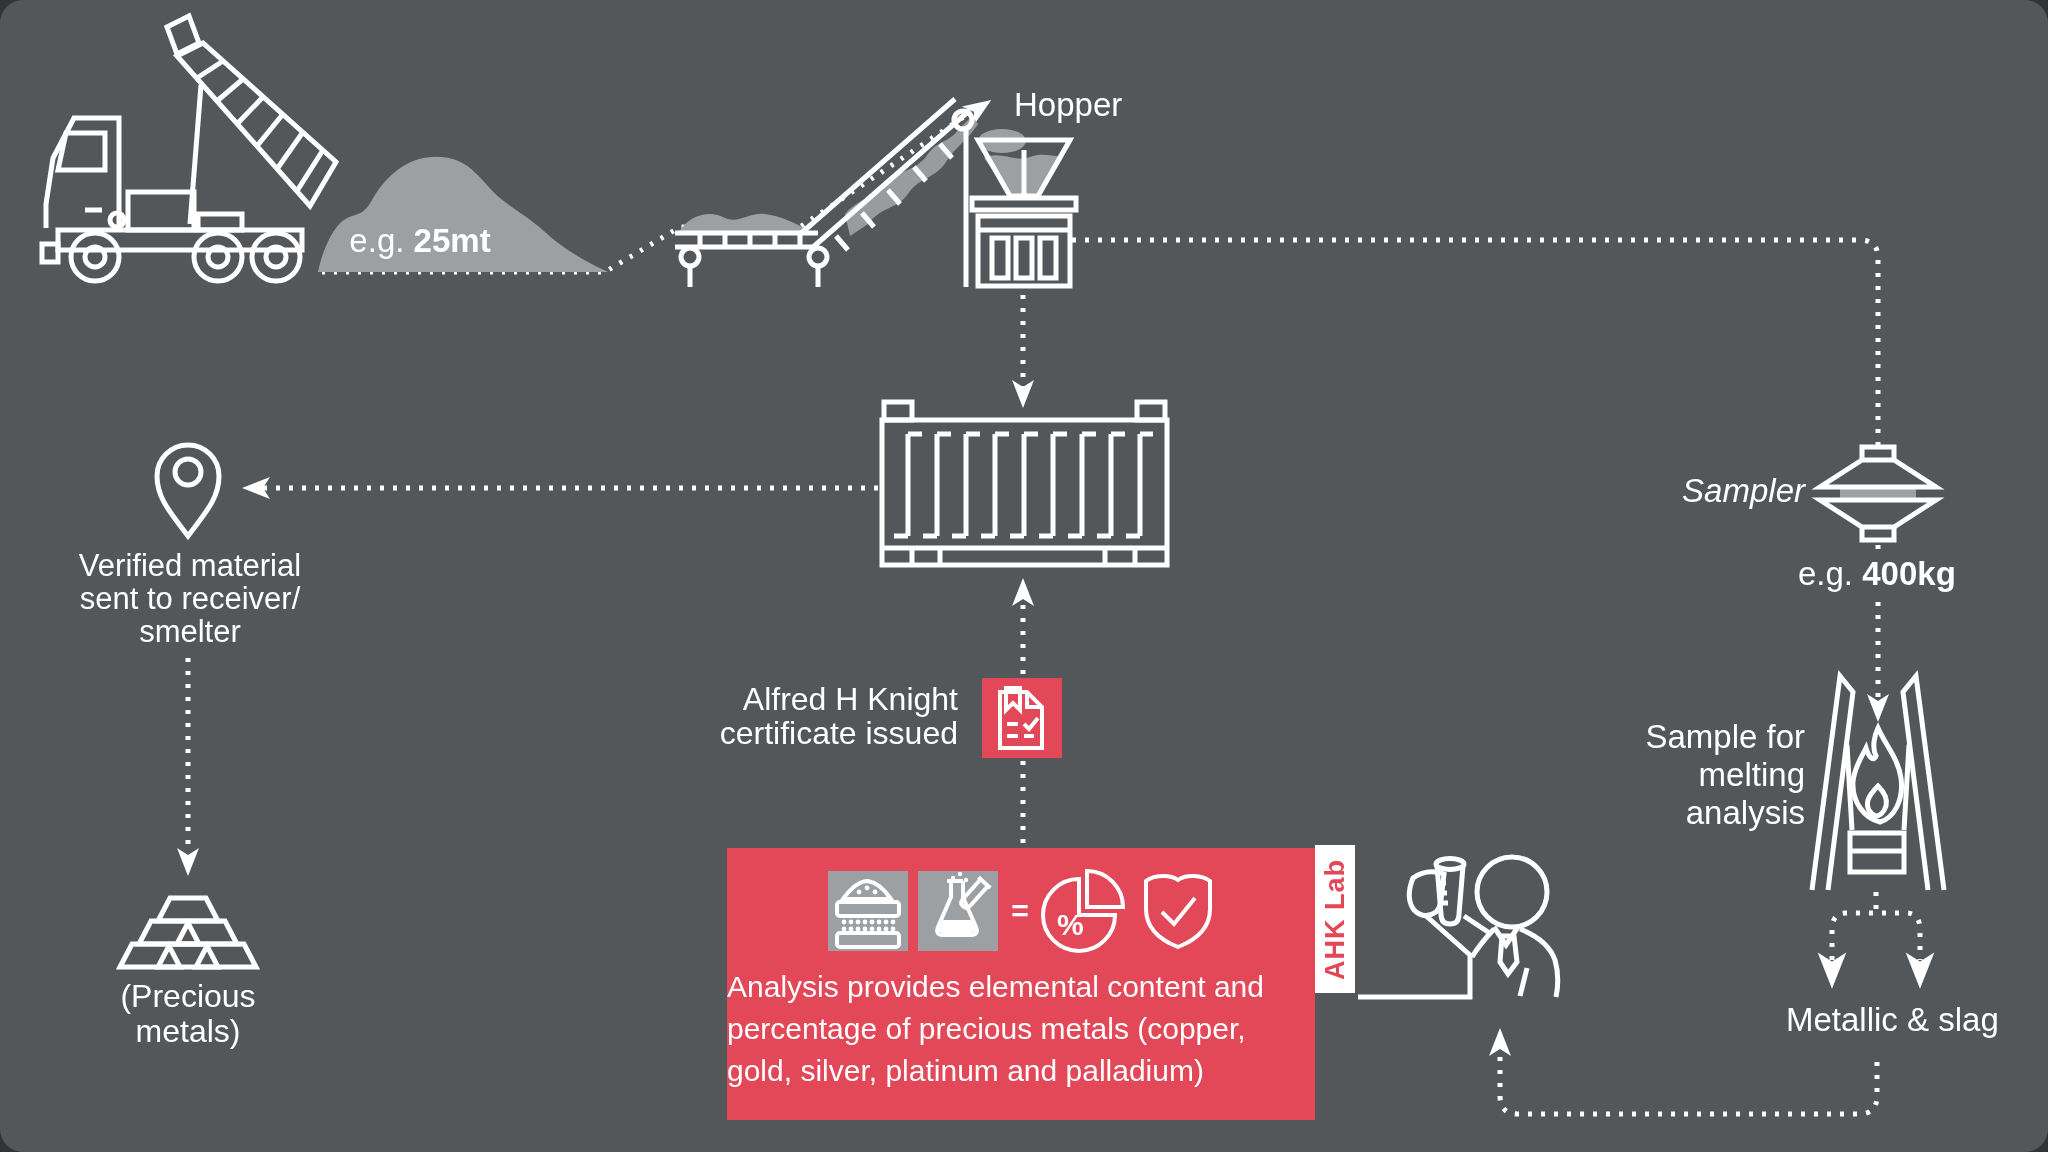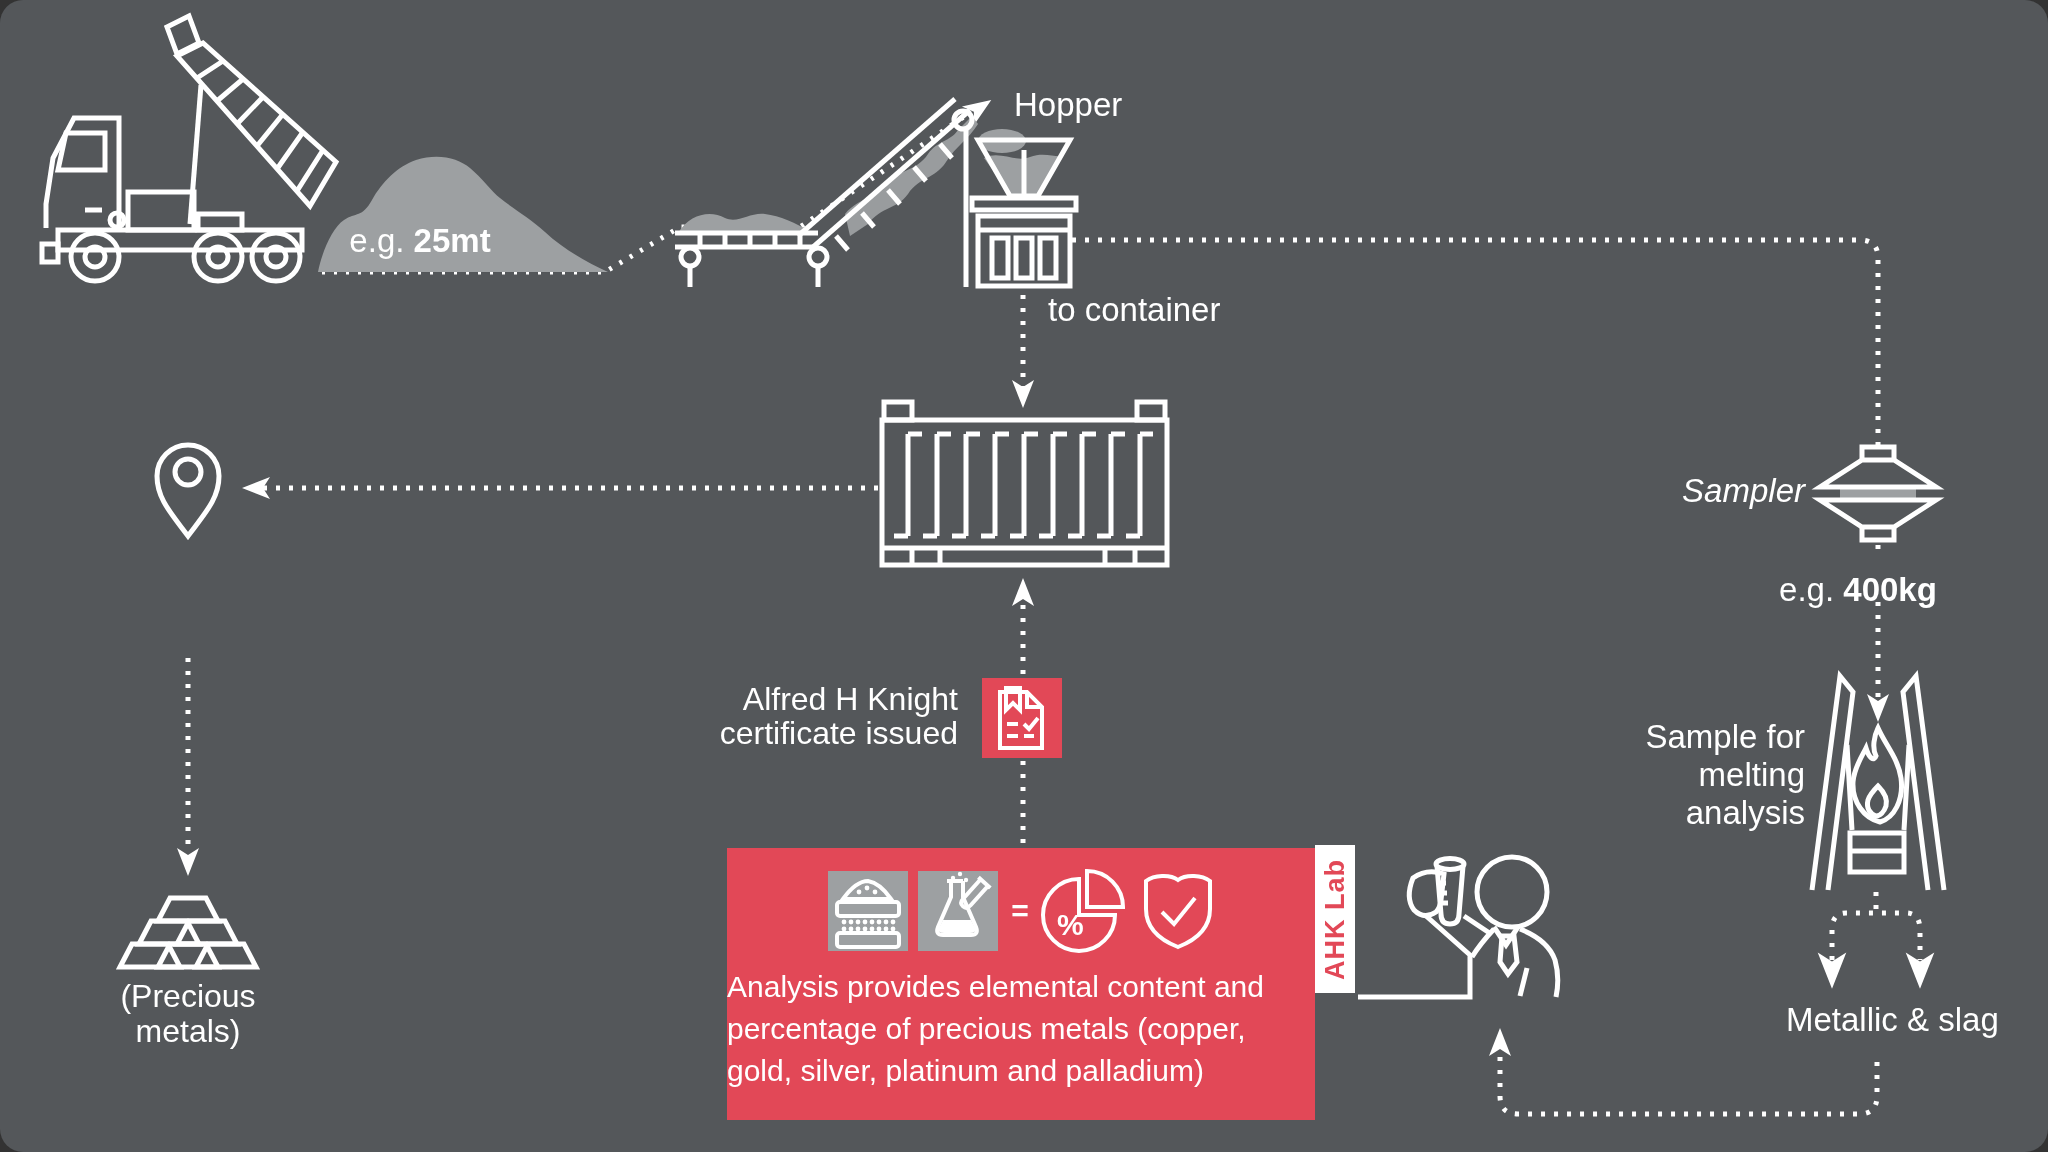--- a/index.html
+++ b/index.html
@@ -14,21 +14,21 @@
   .dash{stroke:var(--c-ink,#fff);stroke-width:5;fill:none;stroke-dasharray:4 9;}
   .dots{stroke:var(--c-ink,#fff);stroke-width:5;fill:none;stroke-dasharray:3 9;}
   .ah{fill:var(--c-ink,#fff);stroke:none;}
   .lbl{position:absolute;z-index:2;color:var(--c-ink,#fff);font-size:33px;line-height:38px;
     font-weight:400;white-space:nowrap;}
   .b{font-weight:700;}
   .hopper-label{left:1014px;top:86px;}
   .pile-label{left:322px;top:222px;width:196px;text-align:center;}
   .bulk-label{left:1048px;top:291px;line-height:37px;}
   .sampler-label{left:1655px;top:472px;width:150px;text-align:right;font-style:italic;}
-  .kg-label{left:1758px;top:555px;width:200px;text-align:center;margin-top:16px;}
+  .kg-label{left:1798px;top:555px;width:200px;text-align:left;}
   .melt-label{left:1628px;top:718px;width:177px;text-align:right;line-height:38px;}
   .metallic-label{left:1786px;top:1001px;width:200px;text-align:left;}
   .verified-label{left:70px;top:549px;width:240px;text-align:center;font-size:31px;line-height:33px;}
   .precious-label{left:88px;top:979px;width:200px;text-align:center;font-size:32px;line-height:35px;}
   .cert-label{left:700px;top:682px;width:258px;text-align:right;font-size:32px;line-height:34px;}
   .red-box{position:absolute;z-index:2;left:727px;top:848px;width:588px;height:272px;
     background:var(--c-accent_red,#E24857);}
   .icon-row{display:flex;align-items:center;justify-content:center;margin-top:22px;height:82px;}
   .gray-sq{width:80px;height:80px;background:var(--c-muted_gray,#9DA0A2);margin:0 5px;}
   .eq{color:var(--c-ink,#fff);font-size:30px;font-weight:700;margin:0 8px;}
@@ -195,35 +195,39 @@
     <path d="M1520,929 Q1548,940 1555,960 Q1560,978 1556,997"></path>
     <path d="M1527,968 L1520,996"></path>
   </g>
 </svg>
 
 <div class="lbl hopper-label">Hopper</div>
 
 <div class="lbl pile-label"><span>e.g. </span><span class="b">25mt</span></div>
 
 <div class="lbl bulk-label">
-  <div>to container</div>
 </div>
 
 <div class="lbl sampler-label">Sampler</div>
 
 <div class="lbl kg-label"><span>e.g. </span><span class="b">400kg</span></div>
 
 <div class="lbl melt-label">
   <div>Sample for</div>
   <div>melting</div>
   <div>analysis</div>
 </div>
 
 <div class="lbl metallic-label">Metallic &amp; slag</div>
 
+<div class="lbl verified-label">
+  <div>Verified material</div>
+  <div>sent to receiver/</div>
+  <div>smelter</div>
+</div>
 
 <div class="lbl precious-label">
   <div>(Precious</div>
   <div>metals)</div>
 </div>
 
 <div class="lbl cert-label">
   <div>Alfred H Knight</div>
   <div>certificate issued</div>
 </div>

